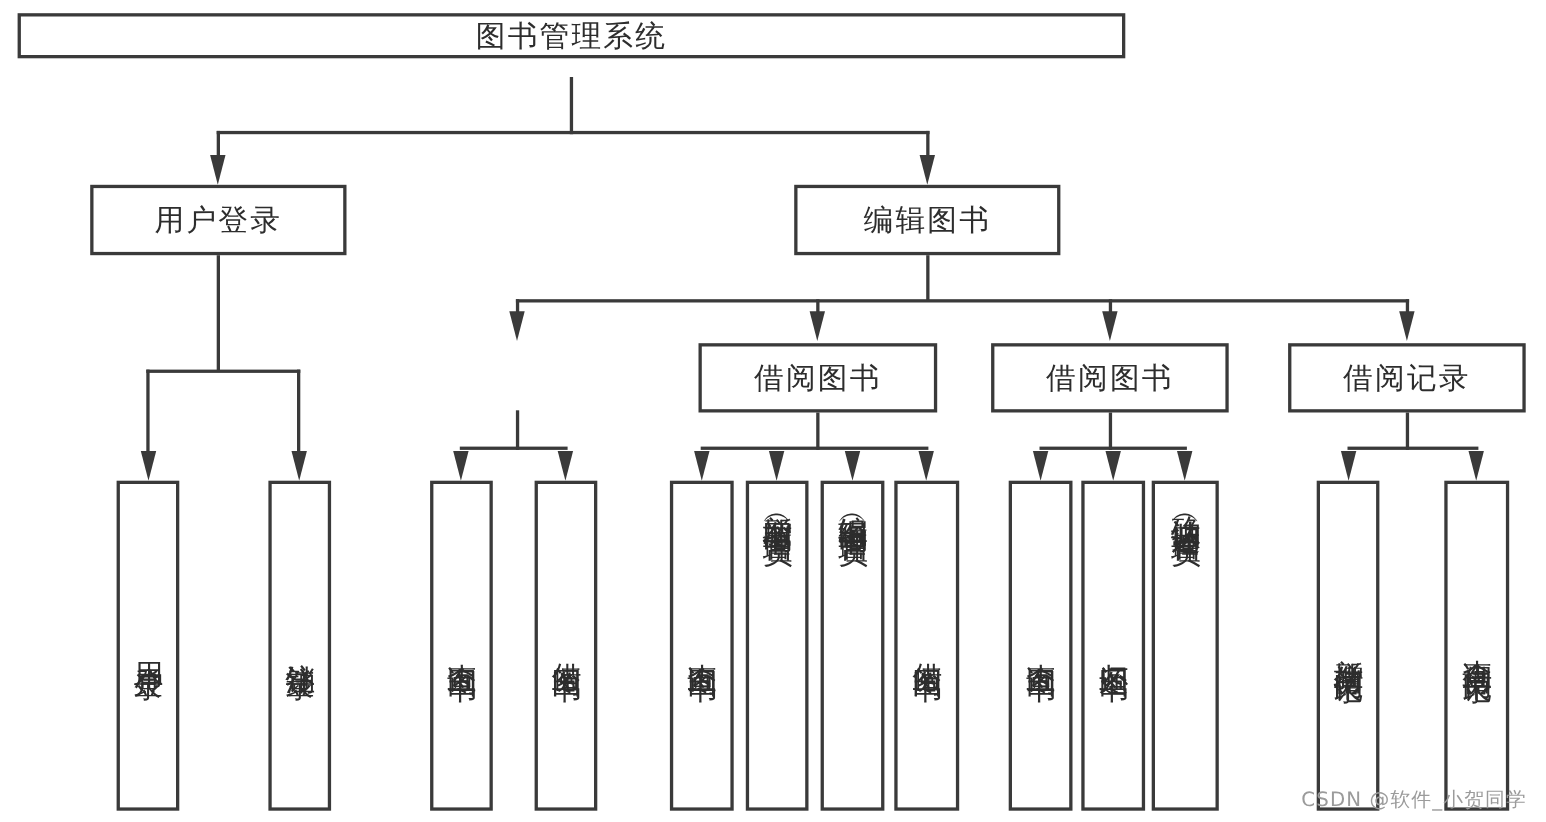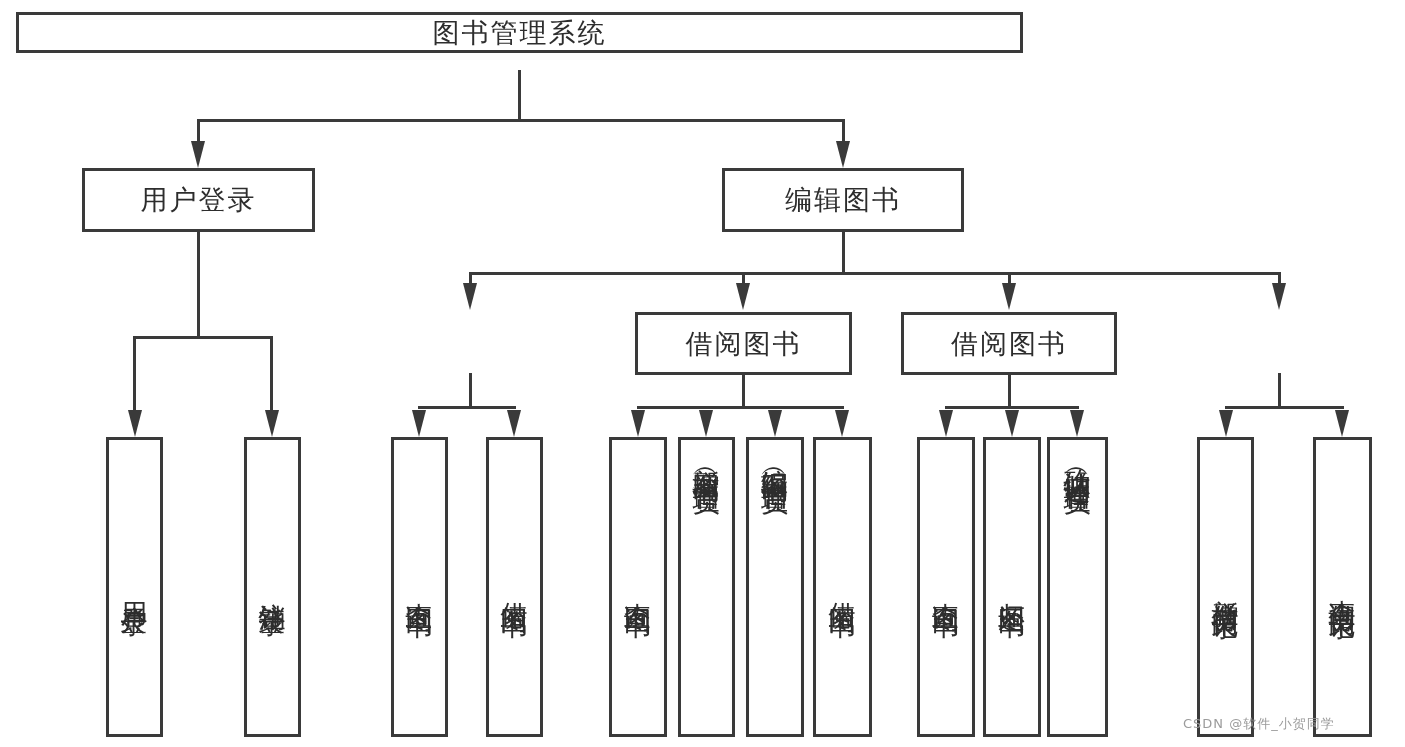--- a/index.html
+++ b/index.html
@@ -49,21 +49,21 @@
     position: absolute;
     width: 0; height: 0;
     border-left: 7px solid transparent;
     border-right: 7px solid transparent;
     border-top: 27px solid #3a3a3a;
   }
   .watermark {
     position: absolute;
     left: 1183px;
     top: 715px;
-    font-size: 13px;
+    font-size: 18px;
     letter-spacing: 1px;
     color: #9b9b9b;
     white-space: nowrap;
     text-align: center;
   }
 </style>
 </head>
 <body>
 
 <div class="canvas">
@@ -124,20 +124,23 @@
   <div class="box" style="left:722px; top:168px; width:242px; height:64px;">
     <span>编辑图书</span>
   </div>
 
   <div class="box" style="left:635px; top:312px; width:217px; height:63px;">
     <span>借阅图书</span>
   </div>
   <div class="box" style="left:901px; top:312px; width:216px; height:63px;">
     <span>借阅图书</span>
   </div>
+  <div class="box" style="left:1171px; top:312px; width:216px; height:63px;">
+    <span>借阅记录</span>
+  </div>
 
   <div class="vbox" style="left:106px; width:57px;">
     <span class="vtext">用户登录</span>
   </div>
   <div class="vbox" style="left:244px; width:57px;">
     <span class="vtext">注销登录</span>
   </div>
 
   <div class="vbox" style="left:391px; width:57px;">
     <span class="vtext">查询图书</span>

